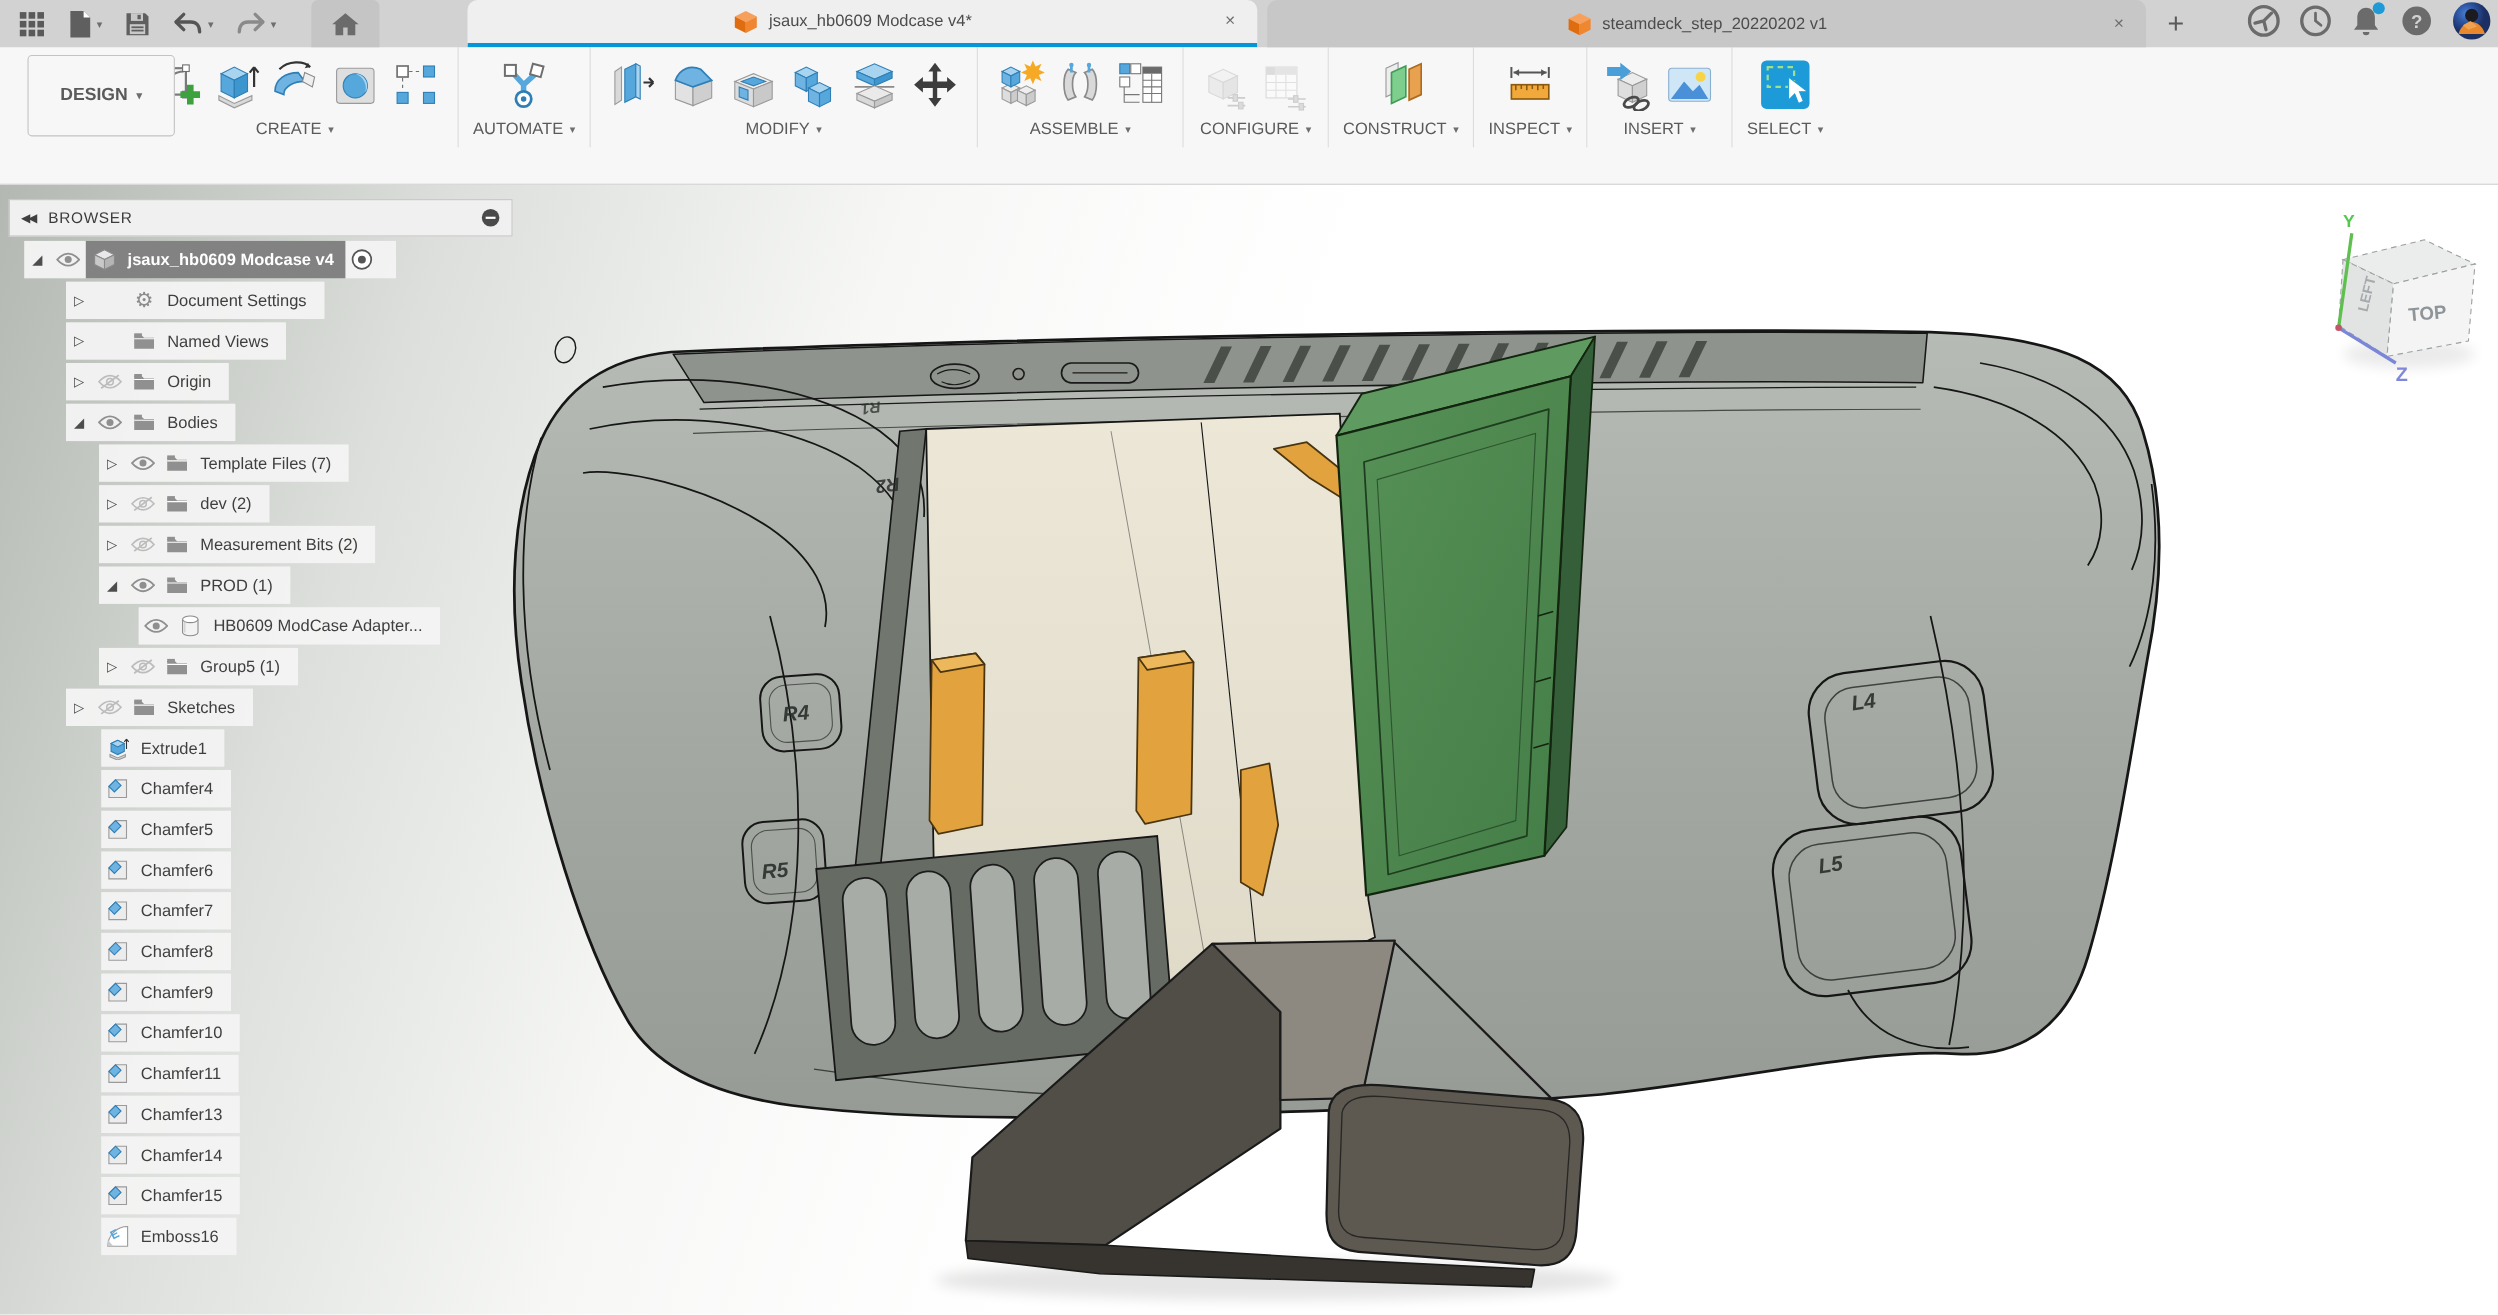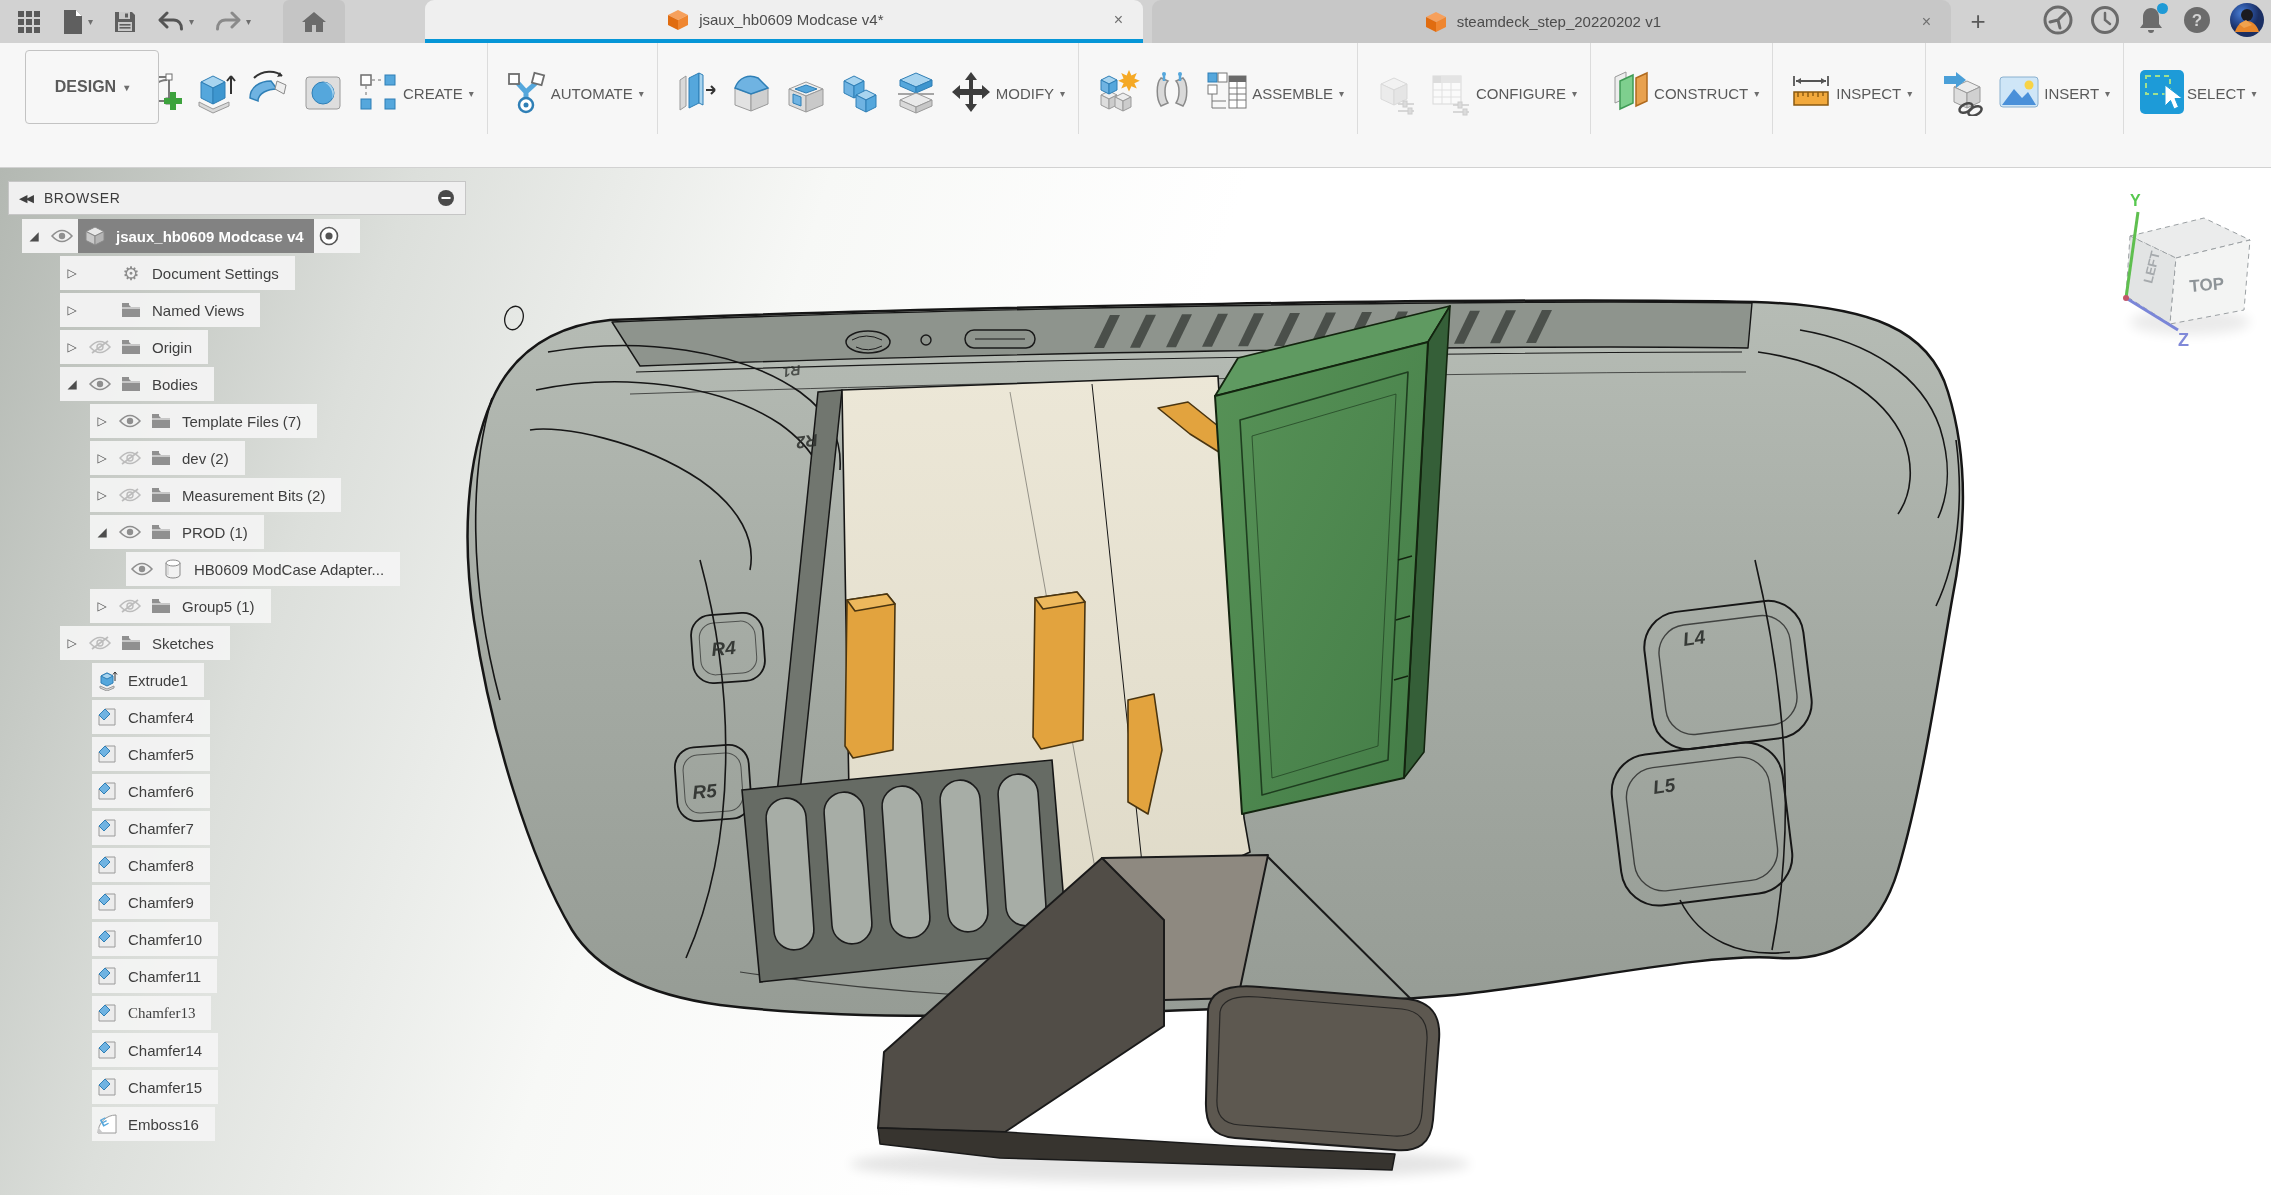--- a/index.html
+++ b/index.html
@@ -20,21 +20,21 @@
   .newtab { position:absolute; left:1962px; top:6px; width:32px; height:32px; font-size:26px; color:#5a5a5a; text-align:center; line-height:30px; }
   .bar-icons { position:absolute; right:6px; top:0; height:43px; display:flex; align-items:center; gap:17px; }
 
   
   .ribbon { position:absolute; left:0; top:43px; width:2271px; height:125px; background:#f7f7f7; border-bottom:1px solid #d2d2d2; z-index:25; }
   .ribbon-tabs { display:flex; padding-left:205px; height:33px; align-items:flex-end; }
   .rtab { font-size:15px; color:#4d4d4d; padding:6px 27px; letter-spacing:.2px; }
   .rtab.active { color:#0696d7; border-bottom:4px solid #0696d7; padding-bottom:2px; }
   .ribbon-tools { position:relative; height:91px; display:flex; align-items:stretch; padding-left:120px; }
   .design-btn { position:absolute; left:25px; top:7px; width:134px; height:74px; border:1px solid #c3c3c3; border-radius:4px; background:#f7f7f7; display:flex; align-items:center; justify-content:center; gap:8px; font-size:16px; font-weight:bold; color:#5a5a5a; }
-  .tgroup { display:flex; flex-direction:row; align-items:center; justify-content:flex-start; padding:6px 13px 0; border-right:1px solid #dcdcdc; }
+  .tgroup { display:flex; flex-direction:column; align-items:center; justify-content:flex-start; padding:6px 13px 0; border-right:1px solid #dcdcdc; }
   .tgroup:last-child { border-right:none; }
   .tgroup .ticons { display:flex; gap:5px; align-items:center; height:56px; }
   .tgroup .ticon { width:50px; height:50px; display:flex; align-items:center; justify-content:center; }
   .tgroup.disabled .ticon { opacity:.45; }
   .tgroup .tlabel { margin-top:4px; font-size:15px; color:#5a5a5a; display:flex; gap:6px; align-items:center; }
 
   
   .viewport { position:absolute; left:0; top:168px; width:2271px; height:1027px; background:linear-gradient(108deg,#b3b8b2 0%, #dcdfdb 16%, #f7f8f6 32%, #ffffff 48%); }
   .scene { position:absolute; left:0; top:0; }
 
@@ -964,21 +964,21 @@
         <span class="row-body">
           <span class="ticn">
             <svg width="22" height="22" viewBox="0 0 22 22">
               <polygon points="3,9 9,3 19,3 19,19 3,19" fill="#ececec" stroke="#9a9a9a"></polygon>
               <polygon points="3,9 9,3 14,8 8,14" fill="#6fb3e2" stroke="#2f7fb6"></polygon>
             </svg>
           </span>
           <span class="tlab">Chamfer11</span>
         </span>
       </div>
-      <div class="tree-row" style="padding-left: 84px; font-family: Liberation Serif, serif;">
+      <div class="tree-row" style="padding-left: 84px;">
         <span class="row-body">
           <span class="ticn">
             <svg width="22" height="22" viewBox="0 0 22 22">
               <polygon points="3,9 9,3 19,3 19,19 3,19" fill="#ececec" stroke="#9a9a9a"></polygon>
               <polygon points="3,9 9,3 14,8 8,14" fill="#6fb3e2" stroke="#2f7fb6"></polygon>
             </svg>
           </span>
           <span class="tlab">Chamfer13</span>
         </span>
       </div>

